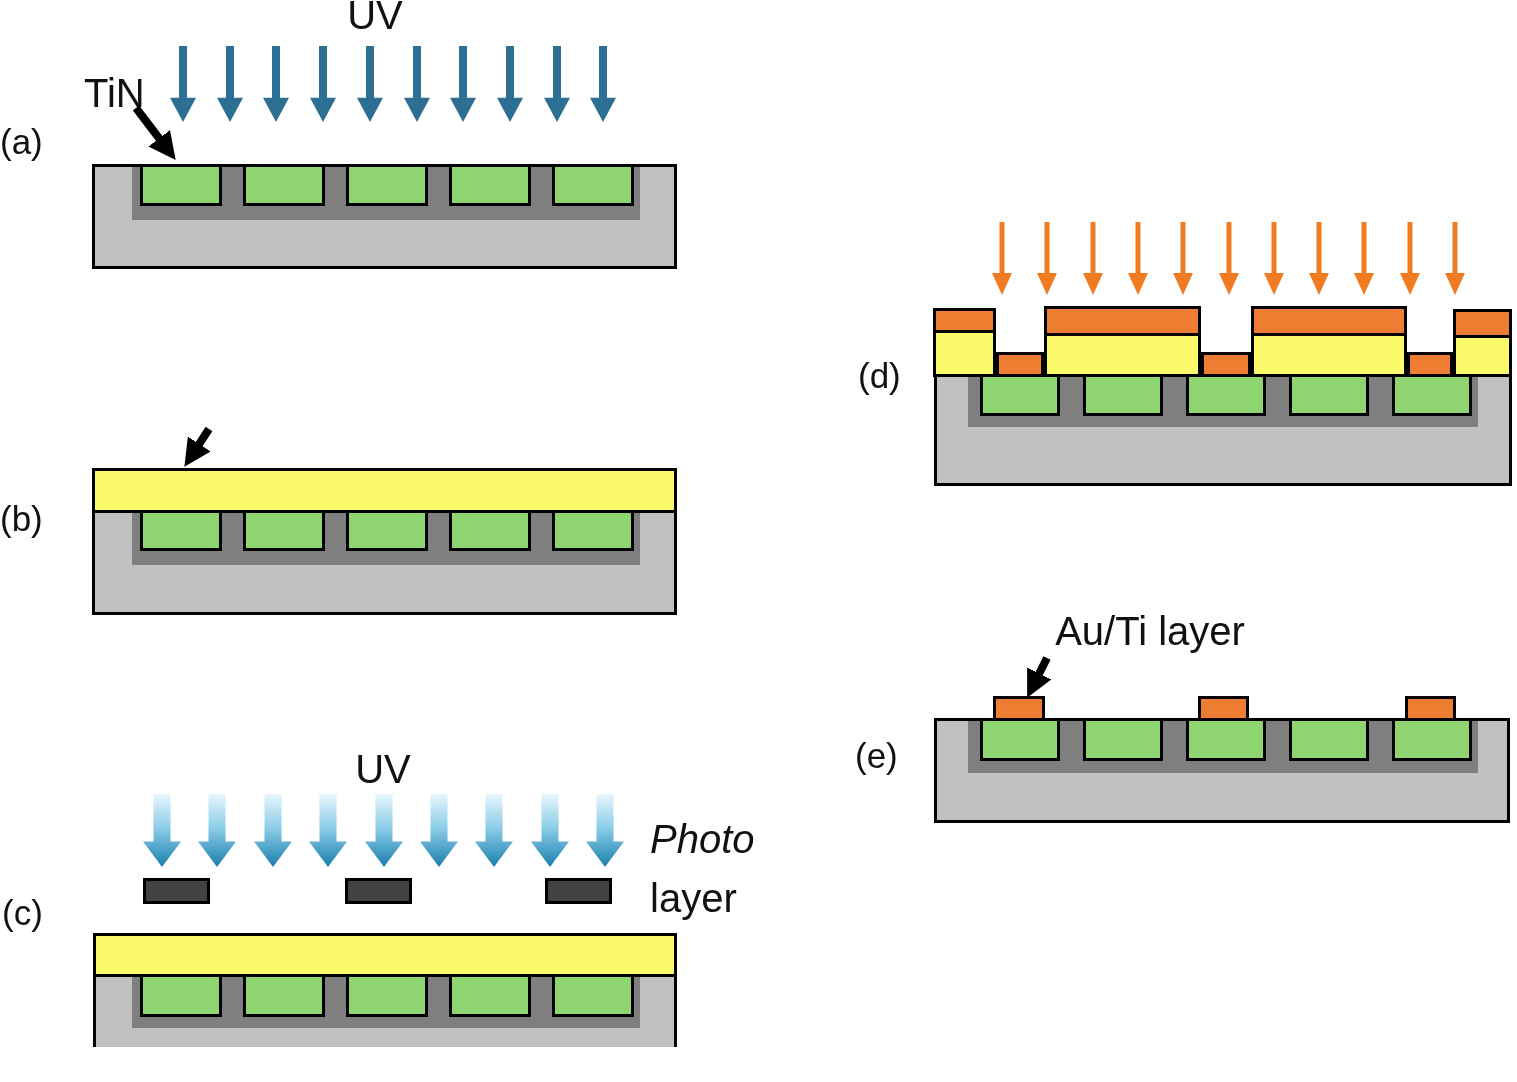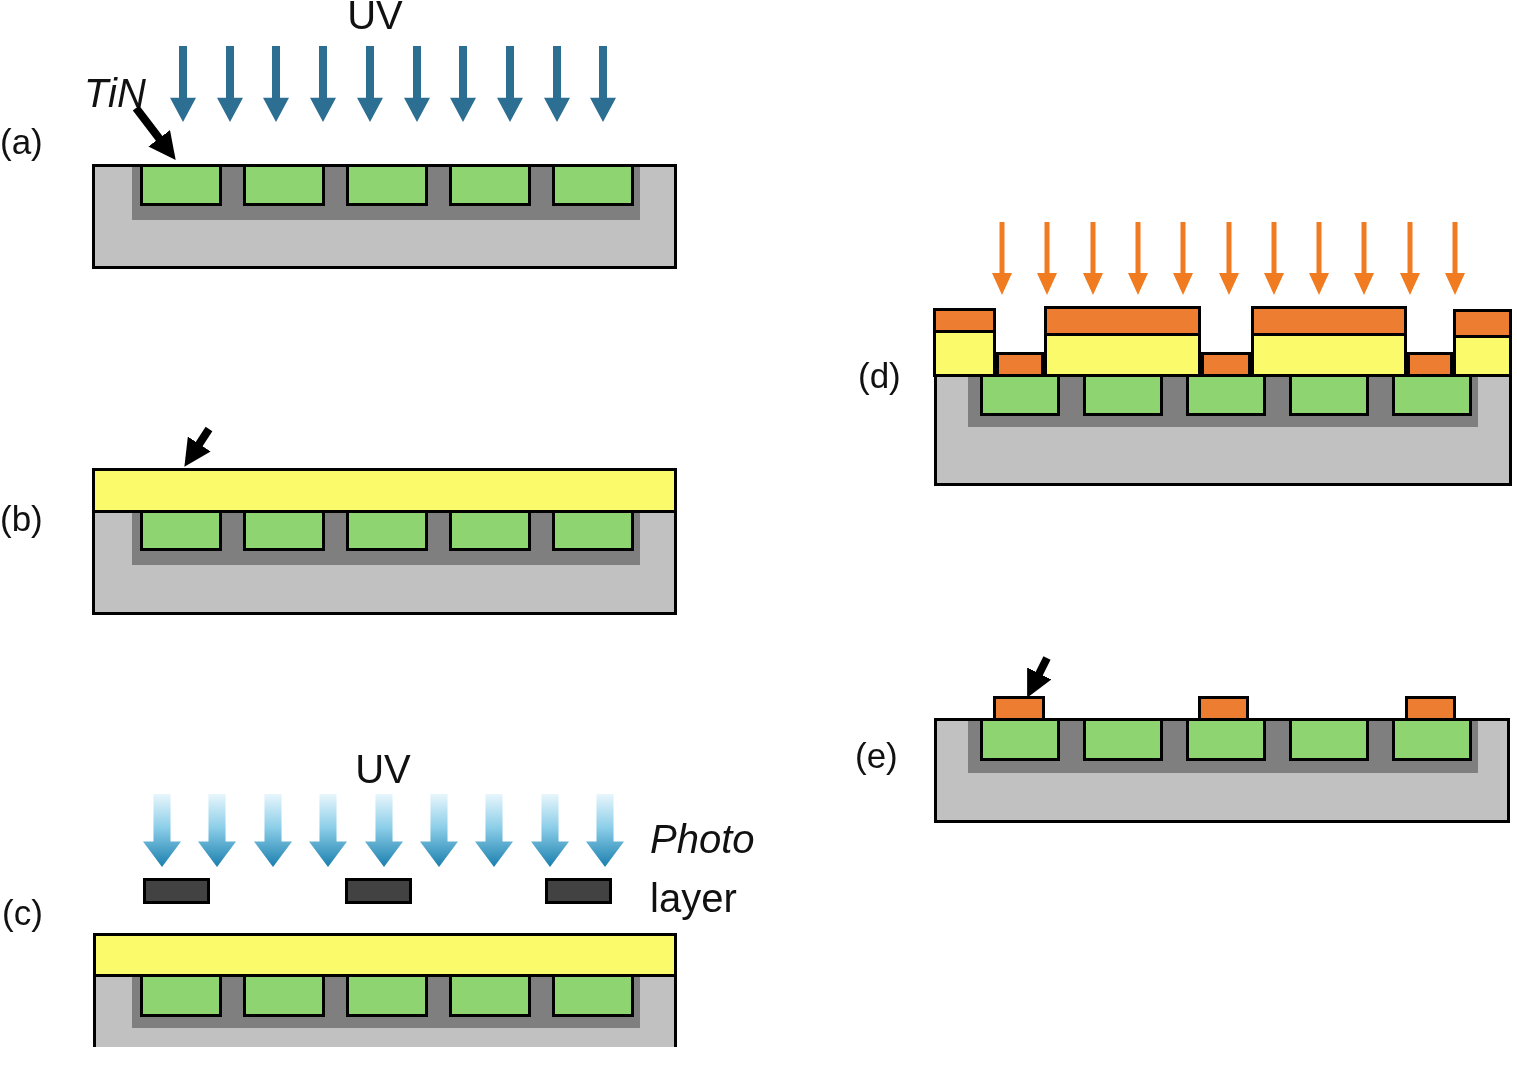--- a/index.html
+++ b/index.html
@@ -36,36 +36,37 @@
     filter:drop-shadow(0 0 1px #15658c);
   }
   svg.overlay{position:absolute;left:0;top:0;pointer-events:none;}
 </style>
 </head>
 <body>
 
 <div id="canvas">
 
   <div class="txt center title" style="left:375px;top:-6px;">UV</div>
-  <div class="txt title" style="left:84px;top:72px;font-style:italic;">TiN</div>
+  <div class="txt title" style="left:84px;top:72px;">TiN</div>
   <div class="txt plabel" style="left:0px;top:124px;">(a)</div>
   <div class="txt center cmos" style="left:384px;top:222px;">CMOS sensor array</div>
 
   <div class="txt plabel" style="left:0px;top:501px;">(b)</div>
   <div class="txt center cmos" style="left:384px;top:566px;">CMOS sensor array</div>
 
   <div class="txt center title" style="left:383px;top:748px;">UV</div>
   <div class="txt title" style="left:650px;top:818px;font-style:italic;">Photo</div>
   <div class="txt title" style="left:650px;top:877px;">layer</div>
   <div class="txt plabel" style="left:2px;top:895px;">(c)</div>
   <div class="txt center cmos" style="left:385px;top:1028px;">CMOS sensor array</div>
 
   <div class="txt plabel" style="left:858px;top:358px;">(d)</div>
   <div class="txt center cmos" style="left:1222px;top:430px;">CMOS sensor array</div>
 
+  <div class="txt center title" style="left:1150px;top:610px;">Au/Ti layer</div>
   <div class="txt plabel" style="left:855px;top:738px;">(e)</div>
   <div class="txt center cmos" style="left:1222px;top:774px;">CMOS sensor array</div>
 
   <div id="shapes">
       <div class="abs substrate" style="left: 92px; top: 164px; width: 585px; height: 105px;"></div>
       <div class="abs inset" style="left: 132px; top: 167px; width: 508px; height: 53px;"></div>
       <div class="abs green" style="left: 140px; top: 164px; width: 82px; height: 42px;"></div>
       <div class="abs green" style="left: 243px; top: 164px; width: 82px; height: 42px;"></div>
       <div class="abs green" style="left: 346px; top: 164px; width: 82px; height: 42px;"></div>
       <div class="abs green" style="left: 449px; top: 164px; width: 82px; height: 42px;"></div>

